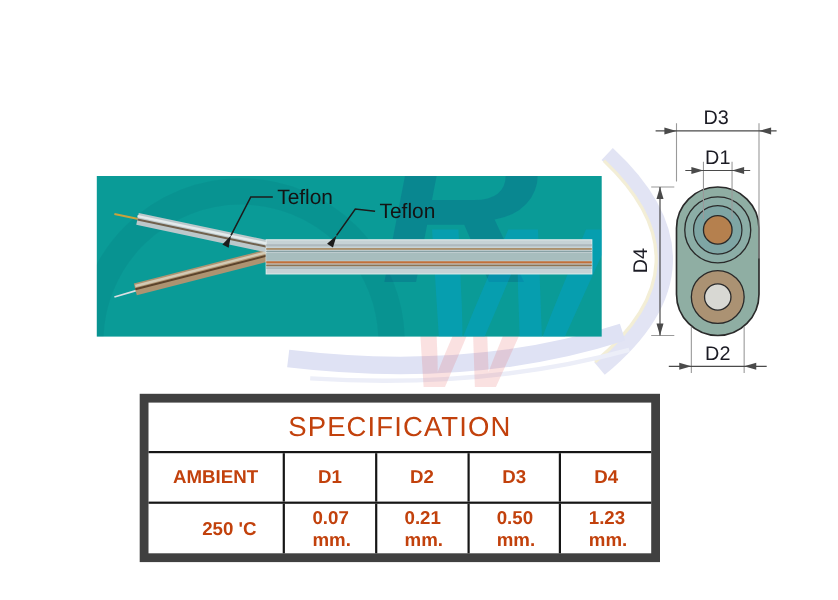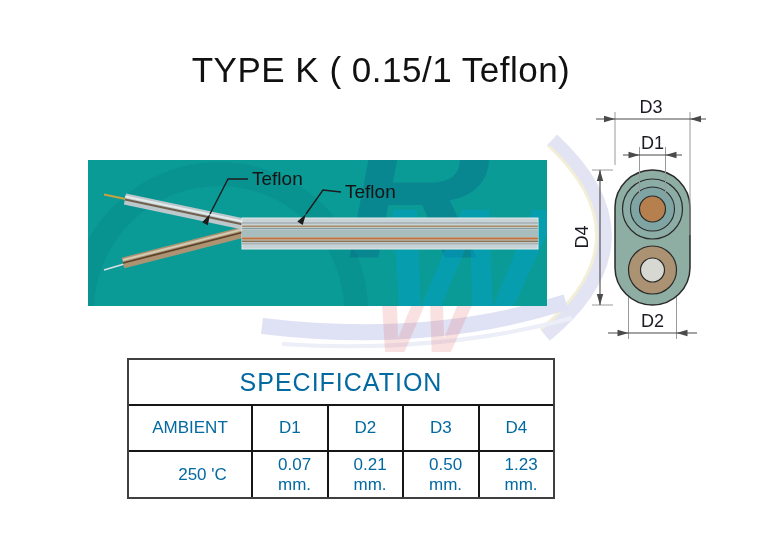--- a/index.html
+++ b/index.html
@@ -25,28 +25,28 @@
   .wm-ring{
     position:absolute;left:-18px;top:2px;width:250px;height:250px;border-radius:50%;
     border:24px solid rgba(0,80,100,0.10);
   }
   .panel svg{position:absolute;left:0;top:0;}
   
   .xsec{position:absolute;left:575px;top:85px;z-index:1;}
   .xsec text{font-family:"Liberation Sans",sans-serif;fill:#1b1b24;}
   
   .spec-table{
-    position:absolute;left:127px;top:358px;width:428px;z-index:2;
-    border:2px solid #404040;background:#fff;box-sizing:border-box;color:#0369a1;
+    position:absolute;left:127px;top:358px;width:473px;z-index:2;
+    border:8px solid #404040;background:#fff;box-sizing:border-box;color:#c2410c;
   }
   .spec-title{
     height:44px;border-bottom:2px solid #161616;display:flex;
     align-items:center;justify-content:center;font-size:25px;letter-spacing:1px;
   }
-  .spec-row{display:grid;grid-template-columns:122px 1fr 1fr 1fr 1fr;}
+  .spec-row{display:grid;grid-template-columns:122px 1fr 1fr 1fr 1fr;font-weight:bold;}
   .spec-row.head{border-bottom:2px solid #161616;}
   .spec-cell{
     height:44px;display:flex;align-items:center;justify-content:center;
     font-size:17px;border-left:2px solid #161616;
   }
   .spec-row .spec-cell:first-child{border-left:none;}
   .spec-row.vals .spec-cell{height:45px;padding-left:25px;}
 </style>
 </head>
 <body>
@@ -54,21 +54,20 @@
 <div class="canvas">
 
   <svg class="bg-wm" width="762" height="545" viewBox="0 0 762 545">
     <path d="M 552 140 Q 660 240 545 335" fill="none" stroke="#e2e4f4" stroke-width="15"></path>
     <path d="M 549 146 Q 648 240 541 329" fill="none" stroke="#f3eed6" stroke-width="3"></path>
     <path d="M 262 326 Q 430 346 566 302" fill="none" stroke="#dfe2f4" stroke-width="16"></path>
     <path d="M 282 344 Q 440 354 572 318" fill="none" stroke="#eceef8" stroke-width="4"></path>
     <text x="372" y="352" font-size="112" font-weight="bold" font-style="italic" fill="rgba(225,90,90,0.18)">W</text>
   </svg>
 
-  <h1 class="page-title">TYPE K ( 0.15/1 Teflon)</h1>
 
   <div class="panel">
     <div class="wm-ring"></div>
     <div class="wm wm-r">R</div>
     <div class="wm wm-w">W</div>
 
     <svg width="459" height="146" viewBox="0 0 459 146">
 
       <line x1="16" y1="110" x2="38" y2="103.5" stroke="#dcdfe2" stroke-width="1.6"></line>
       <line x1="35" y1="103" x2="160" y2="71" stroke="#ad9371" stroke-width="11"></line>

